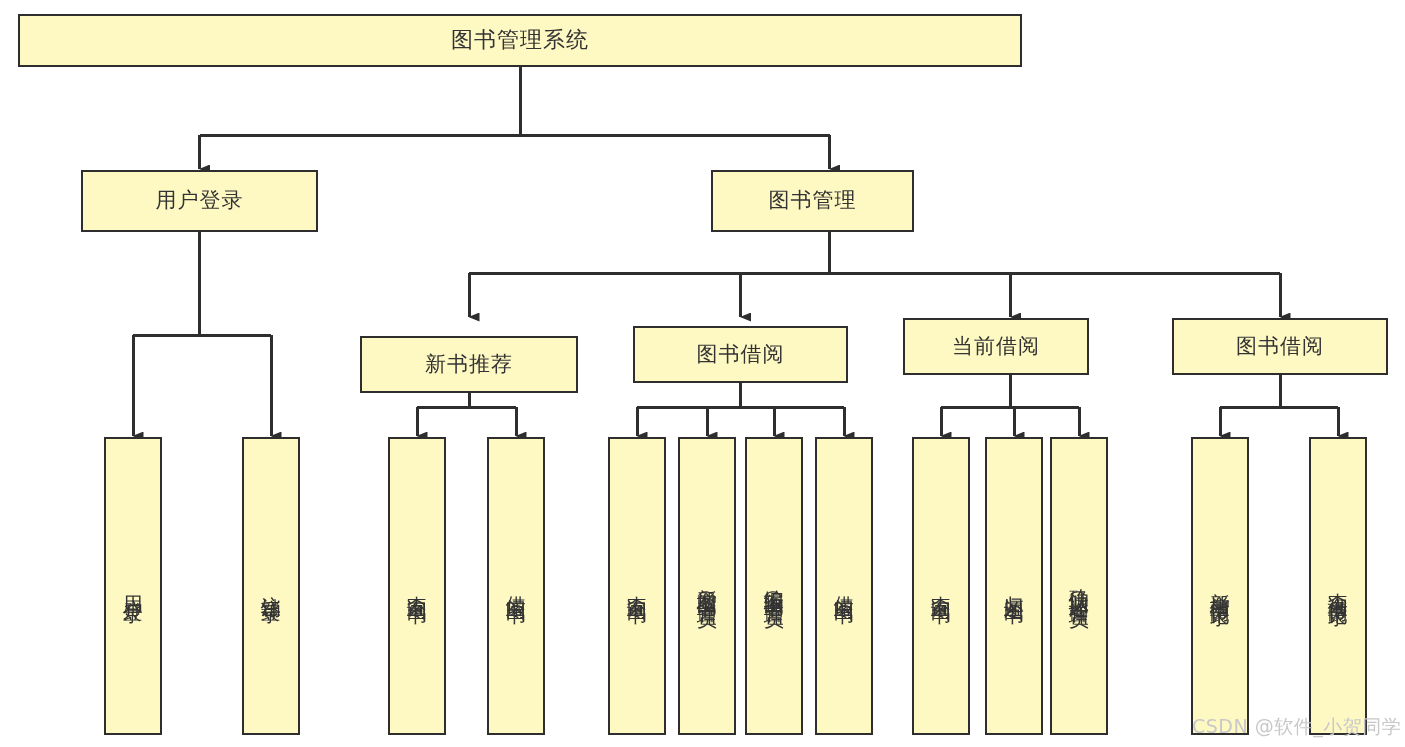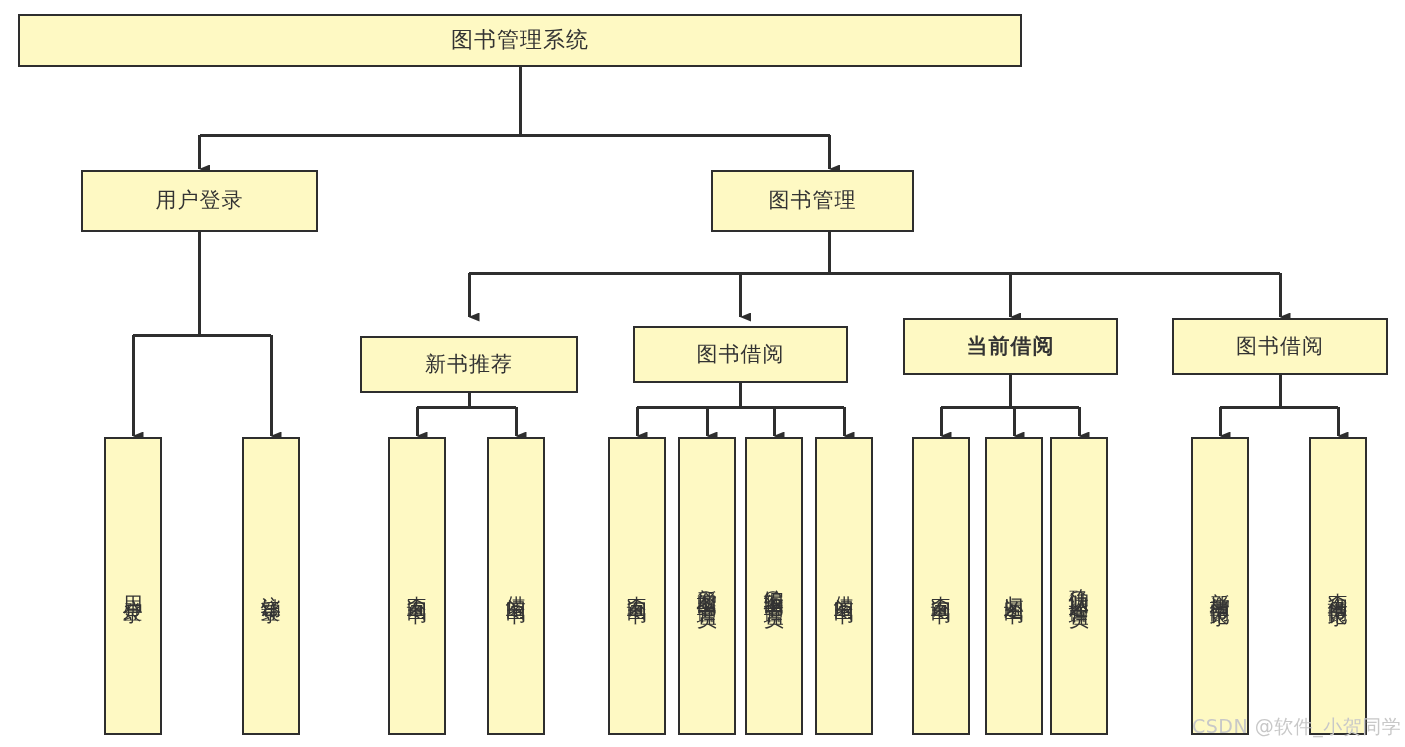--- a/index.html
+++ b/index.html
@@ -121,21 +121,21 @@
       </div>
       <div class="node-box level2" style="left: 711px; top: 170px; width: 203px; height: 62px;">
         <span class="node-label">图书管理</span>
       </div>
       <div class="node-box level3" style="left: 360px; top: 336px; width: 218px; height: 57px;">
         <span class="node-label">新书推荐</span>
       </div>
       <div class="node-box level3" style="left: 633px; top: 318px; width: 215px; height: 57px; margin-top: 8px;">
         <span class="node-label">图书借阅</span>
       </div>
-      <div class="node-box level3" style="left: 903px; top: 318px; width: 215px; height: 57px; font-weight: bold;">
+      <div class="node-box level3" style="left: 903px; top: 318px; width: 186px; height: 57px;">
         <span class="node-label">当前借阅</span>
       </div>
       <div class="node-box level3" style="left: 1172px; top: 318px; width: 216px; height: 57px;">
         <span class="node-label">图书借阅</span>
       </div>
       <div class="node-box leaf vertical" style="left: 104px; top: 437px; width: 58px; height: 298px;">
         <span class="node-label">用户登录</span>
       </div>
       <div class="node-box leaf vertical" style="left: 242px; top: 437px; width: 58px; height: 298px;">
         <span class="node-label">注销登录</span>

